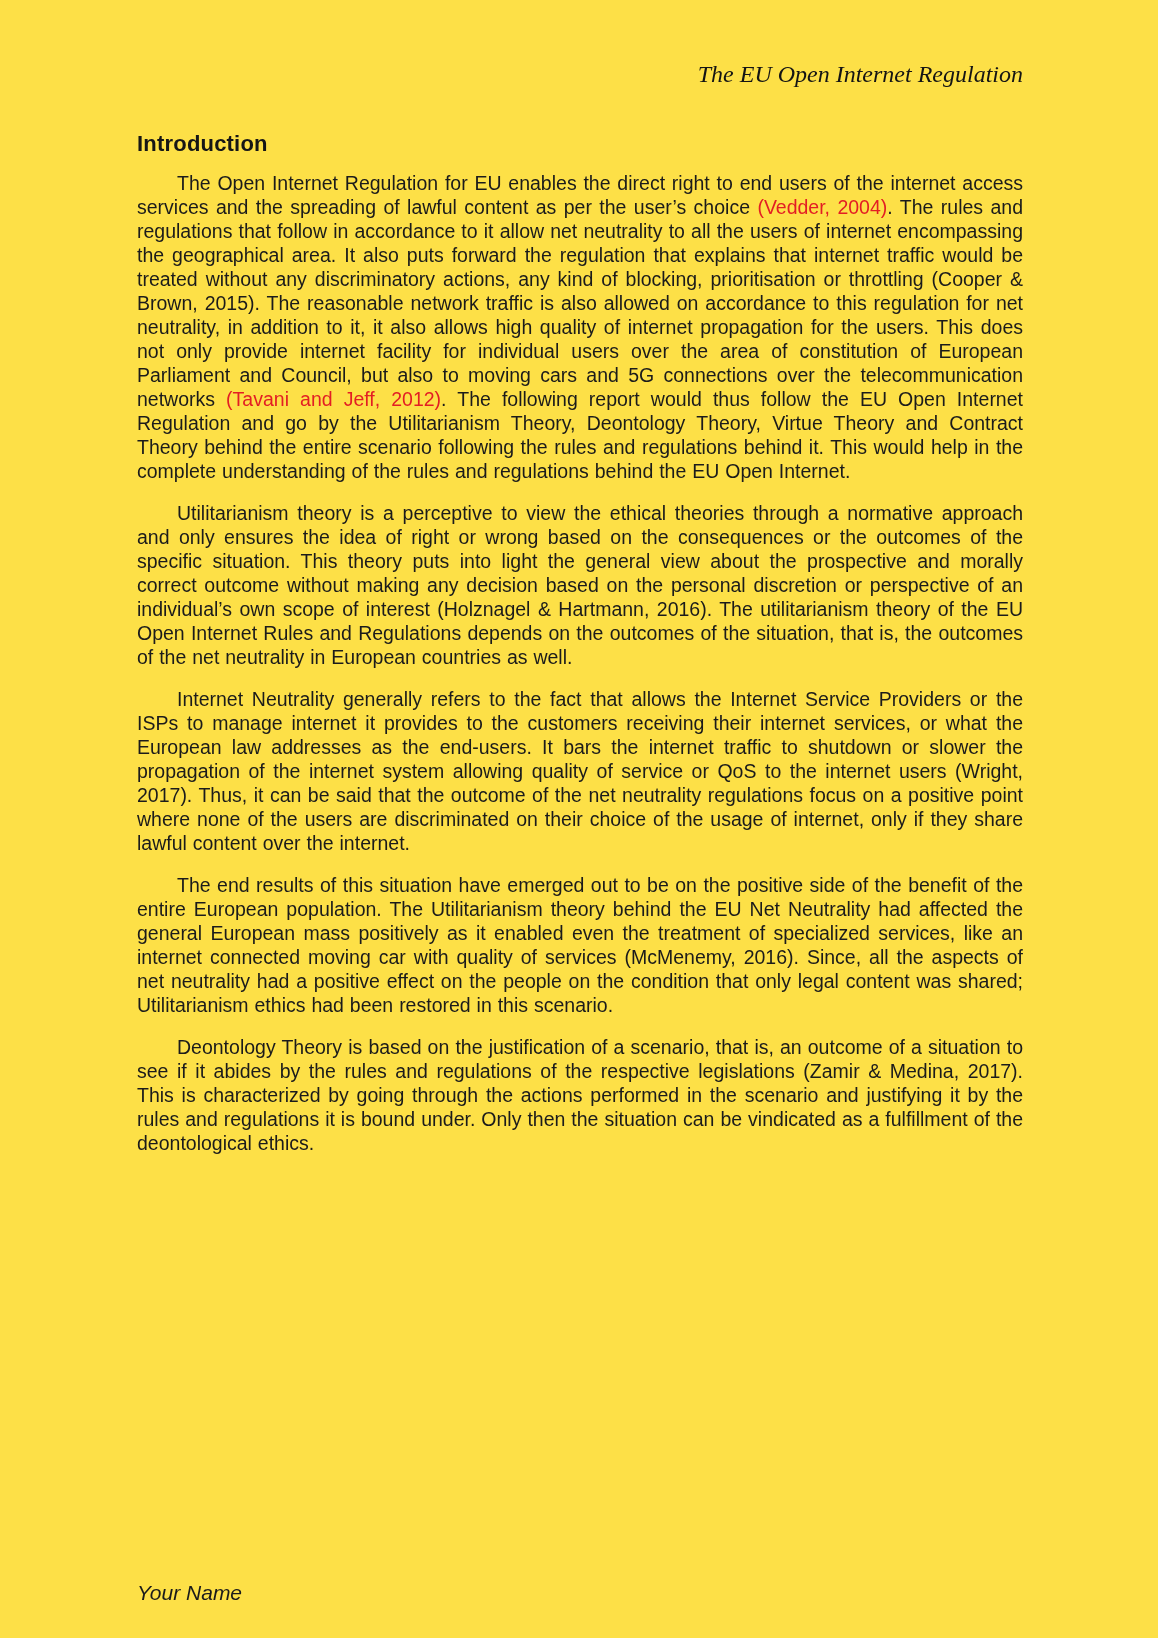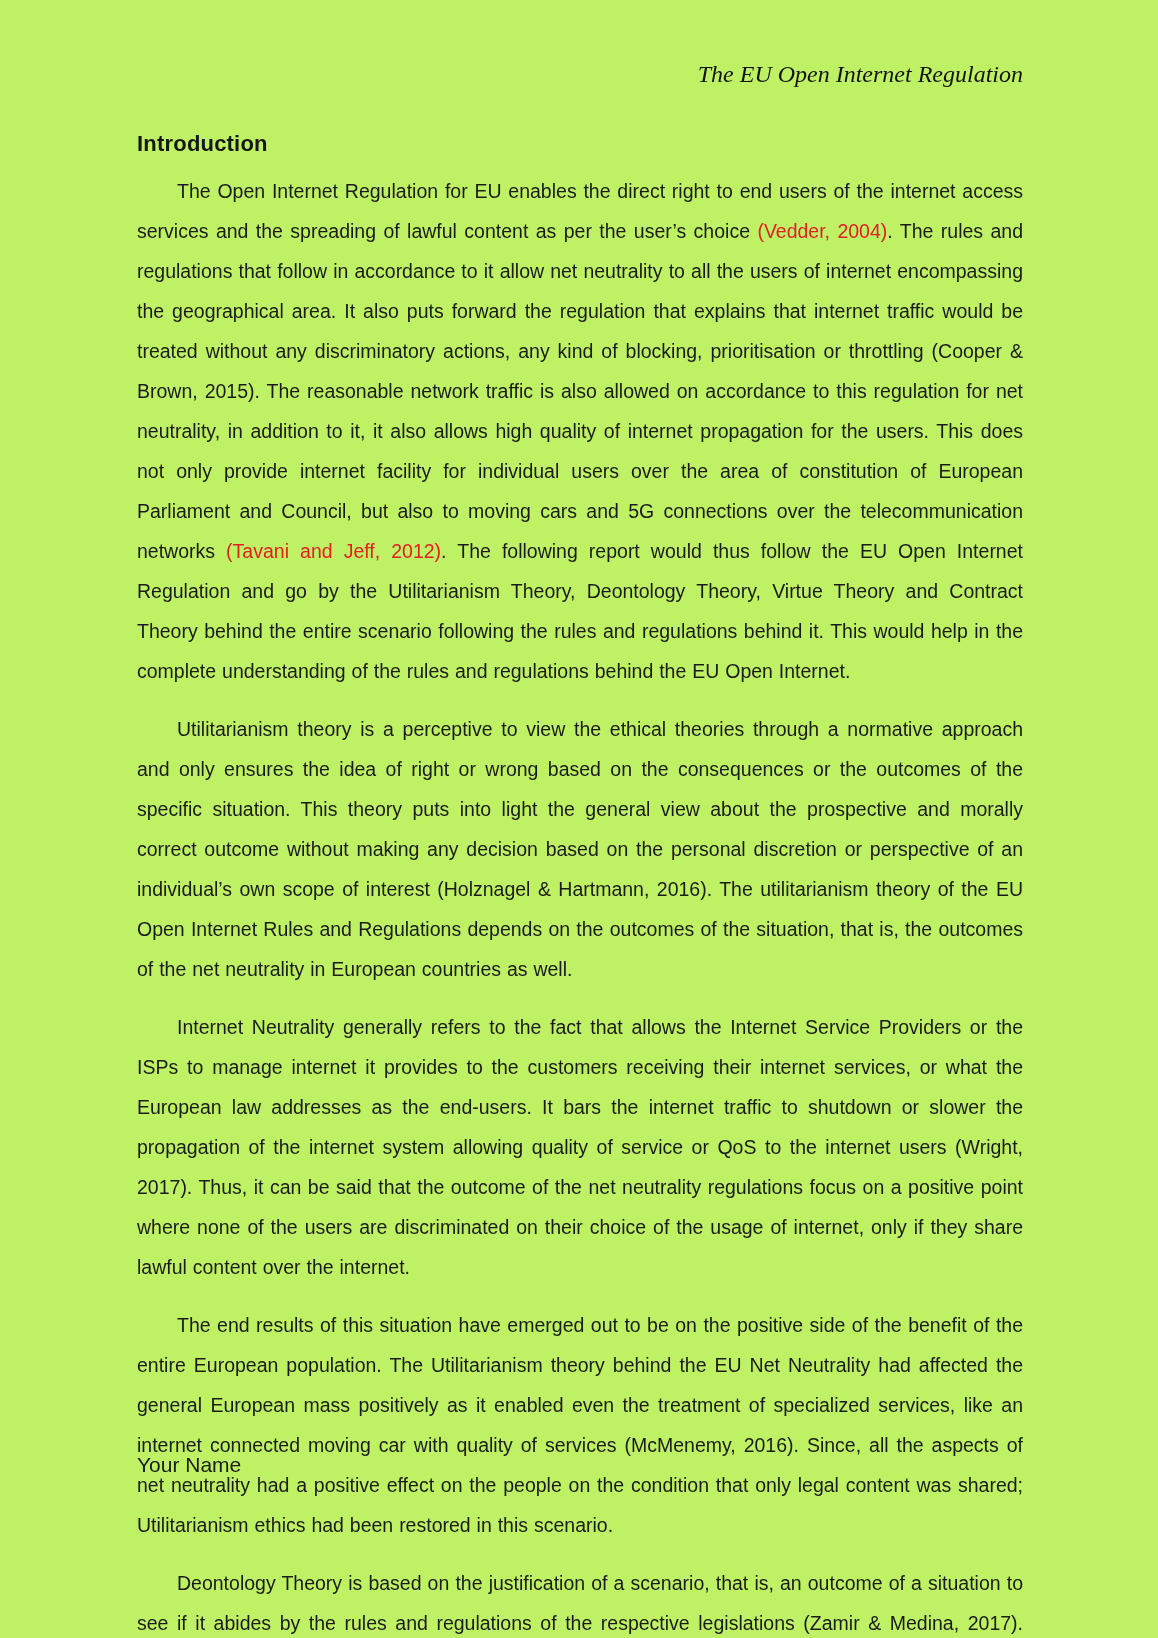--- a/index.html
+++ b/index.html
@@ -4,21 +4,21 @@
 <style>
   html, body {
     margin: 0;
     padding: 0;
     background: #ffffff;
   }
   .page {
     position: relative;
     width: 1158px;
     height: 1638px;
-    background: #bef264;
+    background: #fde047;
     overflow: hidden;
     font-family: "Liberation Sans", sans-serif;
     color: var(--text-color, #1b1b1b);
   }
   .running-head {
     position: absolute;
     top: 60px;
     left: 137px;
     right: 135px;
     text-align: right;
@@ -41,35 +41,36 @@
     font-weight: 700;
     letter-spacing: 0.2px;
     margin: 12px 0 14px 0;
     color: #161616;
   }
   .content h2:first-child {
     margin-top: 0;
   }
   .content p {
     font-size: 19.5px;
-    line-height: 40px;
+    line-height: 24px;
     margin: 0 0 18px 0;
     text-align: justify;
     text-indent: 40px;
     word-spacing: 0.5px;
     color: var(--text-color, #1b1b1b);
   }
   .cite {
     color: var(--cite-color, #e31e24);
   }
   .page-footer {
     position: absolute;
-    top: 1452px;
+    top: 1580px;
     left: 137px;
     font-family: "Liberation Sans", sans-serif;
+    font-style: italic;
     font-size: 21px;
     line-height: 26px;
     color: #1b1b1b;
   }
 </style>
 </head>
 <body>
 
 <div class="page">
   <div class="running-head">The EU Open Internet Regulation</div>

